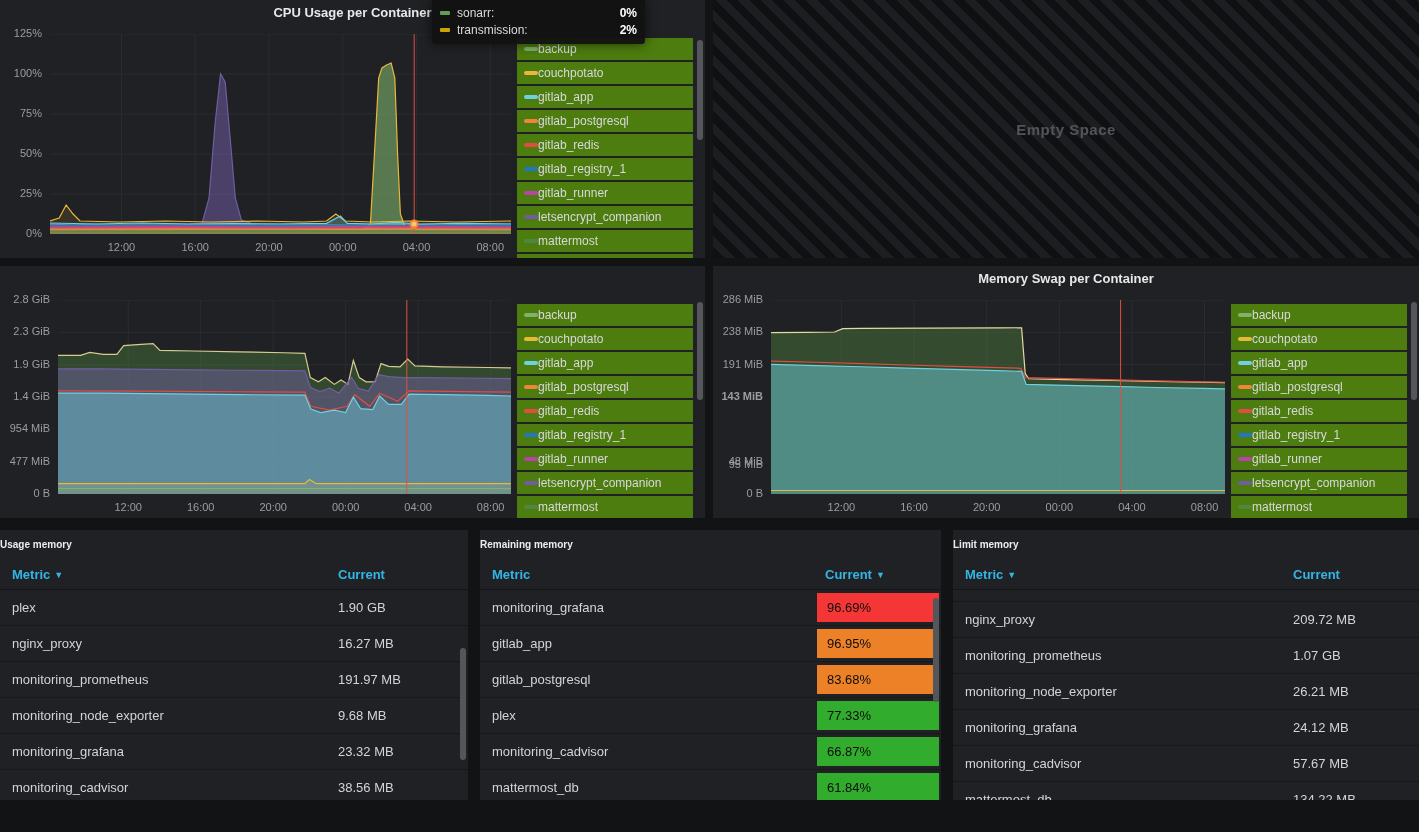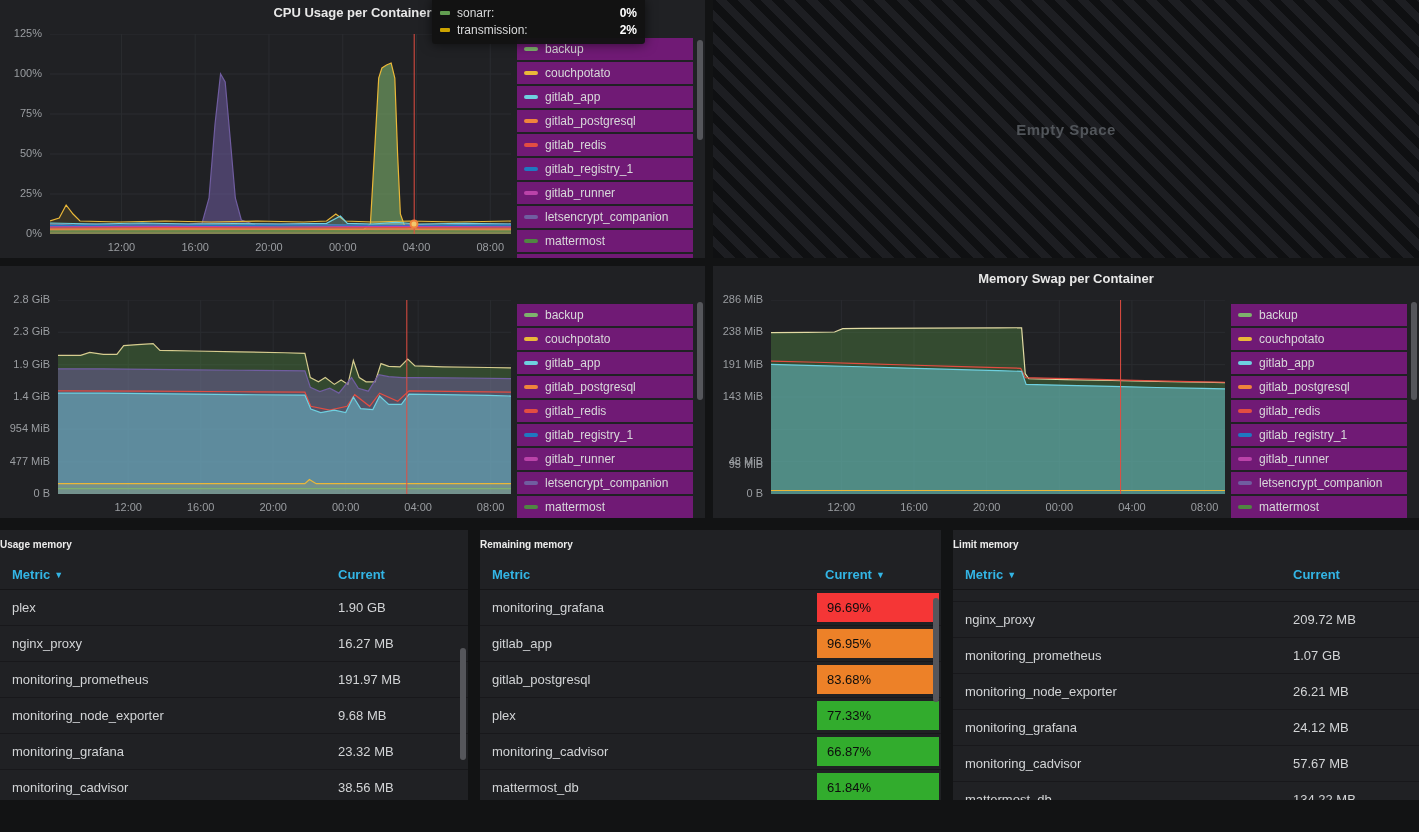--- a/index.html
+++ b/index.html
@@ -23,21 +23,21 @@
   .plot{position:absolute;left:50px;top:8px;right:4px;bottom:24px}
   .wide .plot{left:58px}
   .xlabels{position:absolute;left:50px;right:4px;bottom:3px;height:14px}
   .wide .xlabels{left:58px}
   .xtick{position:absolute;transform:translateX(-50%);font-size:11px;color:#9a9da1;white-space:nowrap}
   svg.chart{width:100%;height:100%;display:block}
   .grid{stroke:#2a2c30;stroke-width:1}
   .crosshair{stroke:#e24d42;stroke-width:1}
   .marker{position:absolute;width:9px;height:9px;border-radius:50%;background:#F2C96D;border:2px solid #EF843C;transform:translate(-50%,50%)}
   .legend{width:190px;padding:12px 12px 2px 2px;overflow:hidden;position:relative}
-  .legend-item{display:flex;align-items:center;gap:7px;background:#701a75;margin-bottom:2px;padding:3px 7px;height:22px;cursor:pointer}
+  .legend-item{display:flex;align-items:center;background:#4d7c0f;margin-bottom:2px;padding:3px 7px;height:22px;cursor:pointer}
   .legend-dash{width:14px;height:4px;border-radius:2px;flex:none}
   .legend-label{font-size:12px;color:#d8d9da;white-space:nowrap}
   .scroll-thumb{position:absolute;width:6px;border-radius:3px;background:#55565b;z-index:5}
   .empty-label{position:absolute;top:50%;left:50%;transform:translate(-50%,-50%);font-size:15px;font-weight:bold;color:#51555a;letter-spacing:.5px}
   
   .table-title{height:30px;line-height:30px;text-align:left;font-weight:bold;font-size:10px;color:#ececec;cursor:move}
   .thead{display:flex;height:30px;align-items:center;padding-left:12px;border-bottom:1px solid #151517}
   .th{color:#33b5e5;font-weight:bold;font-size:13px;cursor:pointer;white-space:nowrap}
   .th-metric{flex:1}
   .th-val{padding-left:8px}
@@ -257,21 +257,21 @@
   </div>
 
   <div class="panel" id="panel-swap">
     <div class="panel-title">Memory Swap per Container</div>
     <div class="panel-body">
       <div class="chart-area wide">
         <div class="ylabels">
             <div class="ytick" style="top: 0%;">286 MiB</div>
             <div class="ytick" style="top: 16.6667%;">238 MiB</div>
             <div class="ytick" style="top: 33.3333%;">191 MiB</div>
-            <div class="ytick" style="top: 50%;">143 MiB</div>
+            <div class="ytick" style="top: 50%; font-weight: bold;">143 MiB</div>
             <div class="ytick" style="top: 66.6667%; margin-top: 36px;">95 MiB</div>
             <div class="ytick" style="top: 83.3333%;">48 MiB</div>
             <div class="ytick" style="top: 100%;">0 B</div>
           </div>
         <div class="plot">
             <svg class="chart" viewBox="0 0 100 100" preserveAspectRatio="none">
               <line class="grid" x1="0" y1="0.00" x2="100" y2="0.00" vector-effect="non-scaling-stroke"></line>
               <line class="grid" x1="0" y1="16.67" x2="100" y2="16.67" vector-effect="non-scaling-stroke"></line>
               <line class="grid" x1="0" y1="33.33" x2="100" y2="33.33" vector-effect="non-scaling-stroke"></line>
               <line class="grid" x1="0" y1="50.00" x2="100" y2="50.00" vector-effect="non-scaling-stroke"></line>

